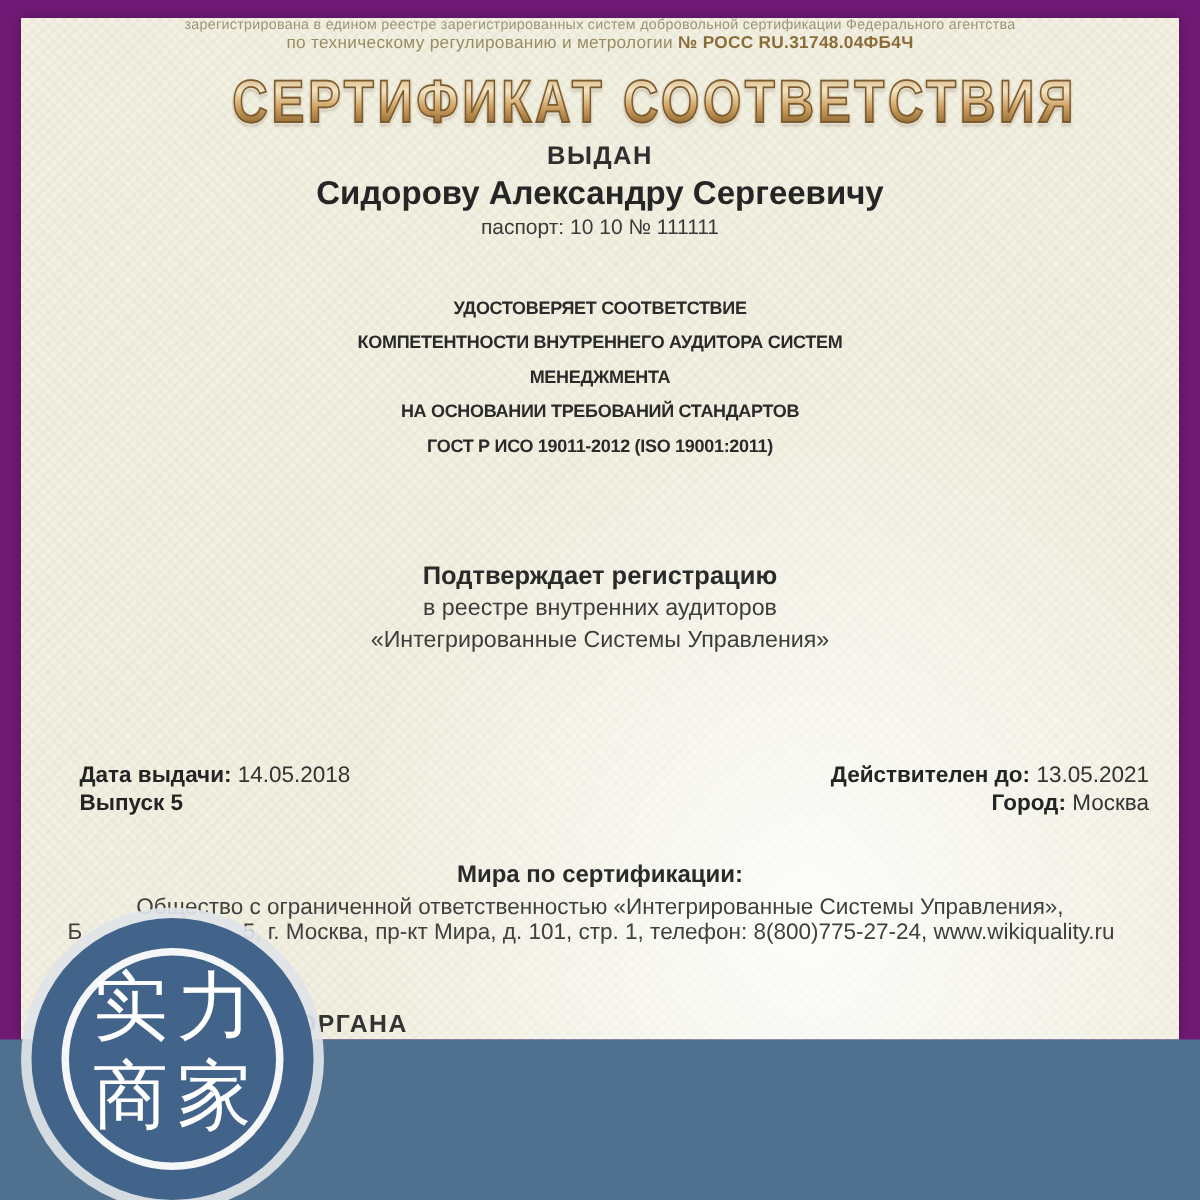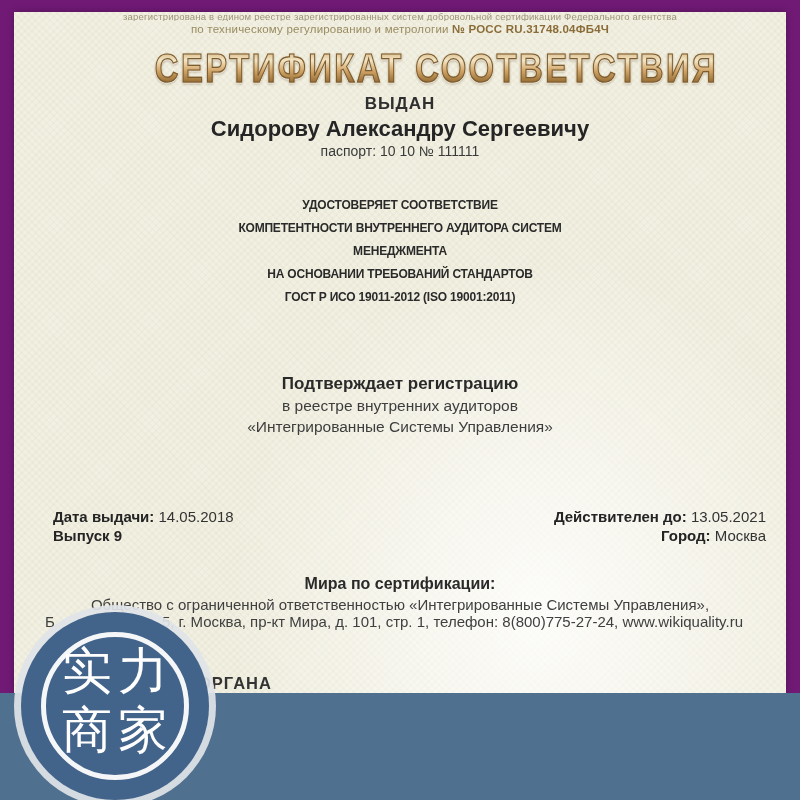--- a/index.html
+++ b/index.html
@@ -125,21 +125,21 @@
 
     <div class="abs ctr regnote-head">Подтверждает регистрацию</div>
 
     <div class="abs ctr regnote">
       <div>в реестре внутренних аудиторов</div>
       <div>«Интегрированные Системы Управления»</div>
     </div>
 
     <div class="abs issue-info">
       <div><b>Дата выдачи:</b><span> 14.05.2018</span></div>
-      <div class="release">Выпуск 9</div>
+      <div class="release">Выпуск 5</div>
     </div>
 
     <div class="abs validity-info">
       <div><b>Действителен до:</b><span> 13.05.2021</span></div>
       <div><b>Город:</b><span> Москва</span></div>
     </div>
 
     <div class="abs ctr cert-head">Мира по сертификации:</div>
 
     <div class="abs ctr cert-company">Общество с ограниченной ответственностью «Интегрированные Системы Управления»,</div>

